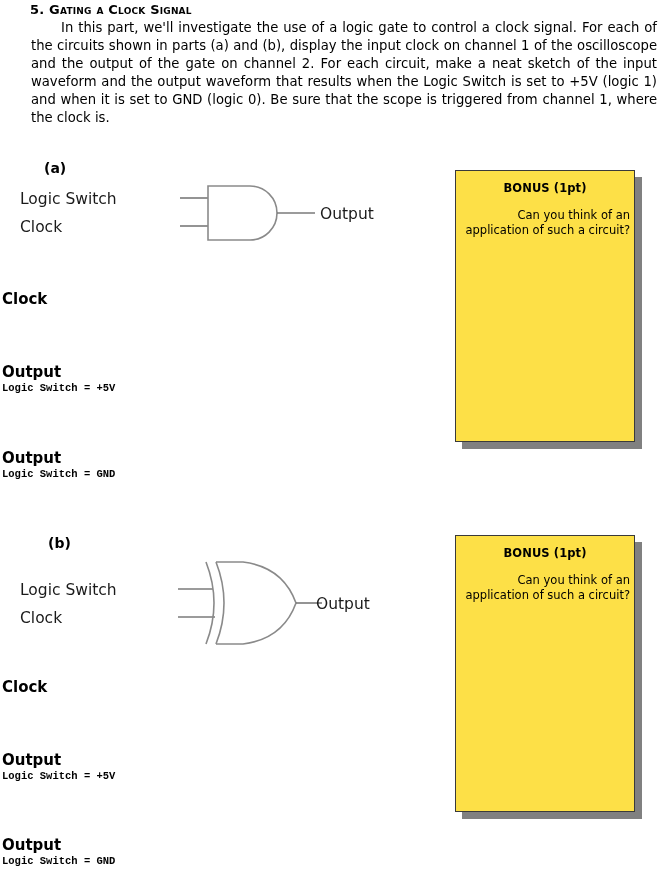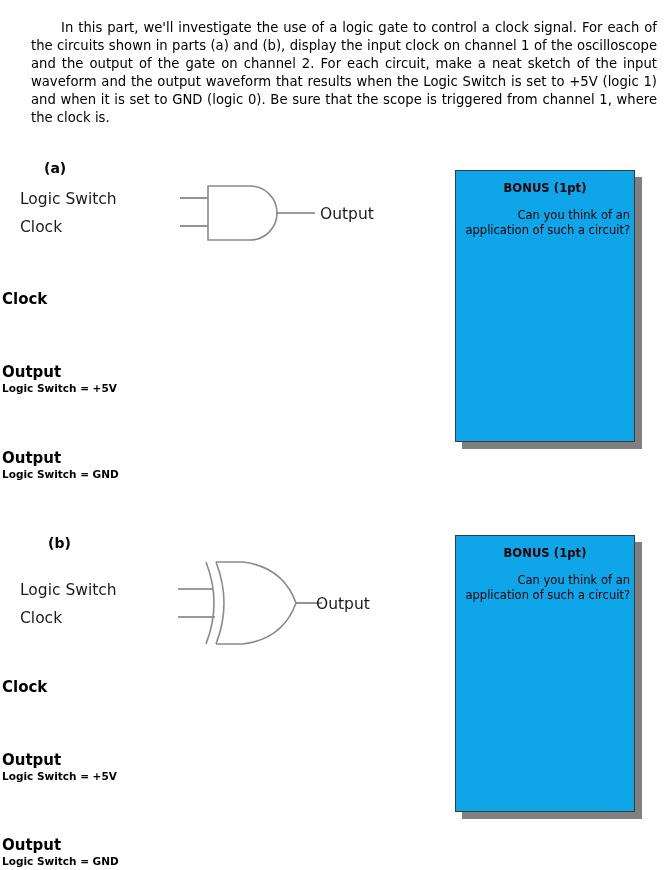--- a/index.html
+++ b/index.html
@@ -84,41 +84,42 @@
     font-weight: bold;
     line-height: 17px;
     white-space: nowrap;
   }
   .wave-sub {
     font-size: 10.5px;
     font-weight: bold;
     line-height: 13px;
     white-space: nowrap;
     margin-top: 1px;
+    font-family: Liberation Mono, monospace;
   }
 
   
   .bonus-wrap {
     position: absolute;
   }
   .bonus-shadow {
     position: absolute;
     left: 7px;
     top: 7px;
     width: 100%;
     height: 100%;
     background: #808080;
   }
   .bonus-box {
     position: absolute;
     left: 0;
     top: 0;
     width: 100%;
     height: 100%;
-    background: #0ea5e9;
+    background: #fde047;
     border: 1px solid #3a3a3a;
     box-sizing: border-box;
   }
   .bonus-title {
     text-align: center;
     font-size: 11.5px;
     font-weight: bold;
     margin-top: 10px;
     letter-spacing: 0.1px;
   }
@@ -128,20 +129,21 @@
     line-height: 15px;
     margin-top: 13px;
     padding: 0 4px;
   }
 </style>
 </head>
 <body>
 
 <div class="page">
 
+  <div class="section-heading">5. Gating a Clock Signal</div>
 
   <div class="intro-para">In this part, we'll investigate the use of a logic gate to control a clock signal. For each of the circuits shown in parts (a) and (b), display the input clock on channel 1 of the oscilloscope and the output of the gate on channel 2. For each circuit, make a neat sketch of the input waveform and the output waveform that results when the Logic Switch is set to +5V (logic 1) and when it is set to GND (logic 0). Be sure that the scope is triggered from channel 1, where the clock is.</div>
 
   <div class="part-label" style="left:44px; top:160px;">(a)</div>
 
   <div class="circuit" style="left:0px; top:155px; width:440px; height:100px;">
 
     <svg class="gate-svg" width="440" height="100" viewBox="0 0 440 100">
 
       <line x1="180" y1="43" x2="208" y2="43" stroke="#7a7a7a" stroke-width="1.6"></line>

